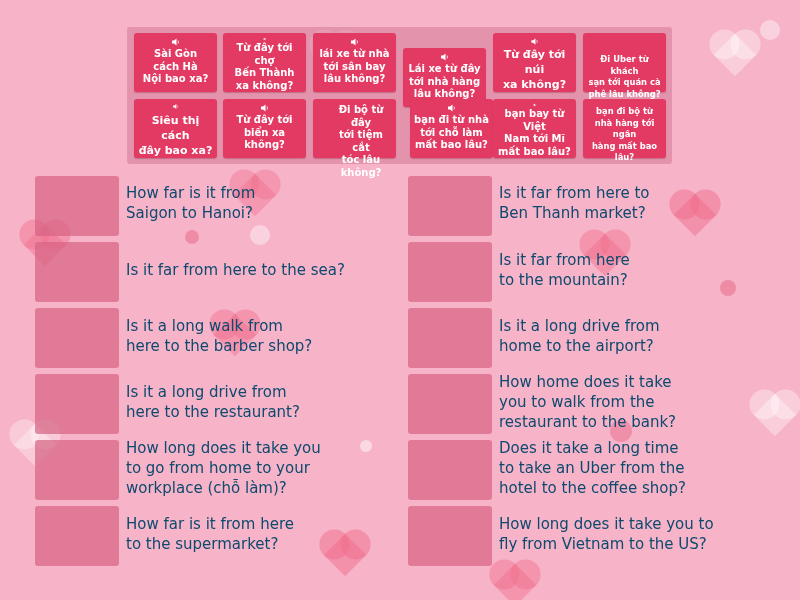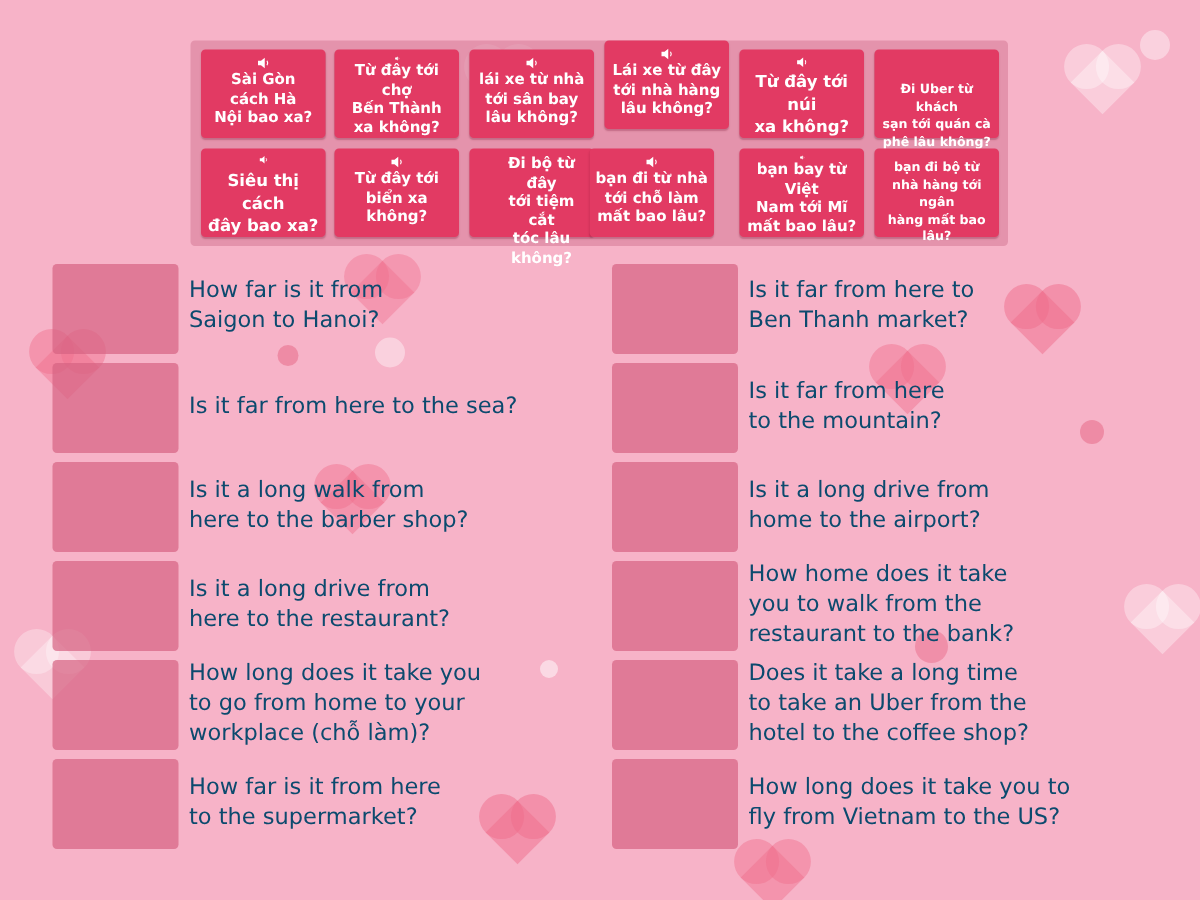--- a/index.html
+++ b/index.html
@@ -103,21 +103,21 @@
 </div>
 <div class="card" style="left:313px;top:33px;">
   <svg class="speaker" viewBox="0 0 10 10">
       <path d="M1 3.5h2l2.5-2v7L3 6.5H1z" fill="#fff"></path>
       <path d="M7 3.5q1 1.5 0 3" stroke="#fff" fill="none" stroke-width="0.8"></path>
     </svg>
   <span class="txt" style="white-space:pre-line;">lái xe từ nhà
 tới sân bay
 lâu không?</span>
 </div>
-<div class="card" style="left:403px;top:27px;align-items:center;">
+<div class="card" style="left:403px;top:48px;align-items:center;">
   <svg class="speaker" viewBox="0 0 10 10">
       <path d="M1 3.5h2l2.5-2v7L3 6.5H1z" fill="#fff"></path>
       <path d="M7 3.5q1 1.5 0 3" stroke="#fff" fill="none" stroke-width="0.8"></path>
     </svg>
   <span class="txt" style="white-space:pre-line;">Lái xe từ đây
 tới nhà hàng
 lâu không?</span>
 </div>
 <div class="card" style="left:493px;top:33px;">
   <svg class="speaker" viewBox="0 0 10 10">
@@ -156,21 +156,21 @@
 </div>
 <div class="card" style="left:313px;top:99px;">
   <svg class="speaker" viewBox="0 0 10 10">
       <path d="M1 3.5h2l2.5-2v7L3 6.5H1z" fill="#fff"></path>
       <path d="M7 3.5q1 1.5 0 3" stroke="#fff" fill="none" stroke-width="0.8"></path>
     </svg>
   <span class="txt" style="white-space:pre-line;margin-left:13px;">Đi bộ từ đây
 tới tiệm cắt
 tóc lâu không?</span>
 </div>
-<div class="card" style="left:393px;top:99px;">
+<div class="card" style="left:410px;top:99px;">
   <svg class="speaker" viewBox="0 0 10 10">
       <path d="M1 3.5h2l2.5-2v7L3 6.5H1z" fill="#fff"></path>
       <path d="M7 3.5q1 1.5 0 3" stroke="#fff" fill="none" stroke-width="0.8"></path>
     </svg>
   <span class="txt" style="white-space:pre-line;">bạn đi từ nhà
 tới chỗ làm
 mất bao lâu?</span>
 </div>
 <div class="card" style="left:493px;top:99px;">
   <svg class="speaker" viewBox="0 0 10 10">

